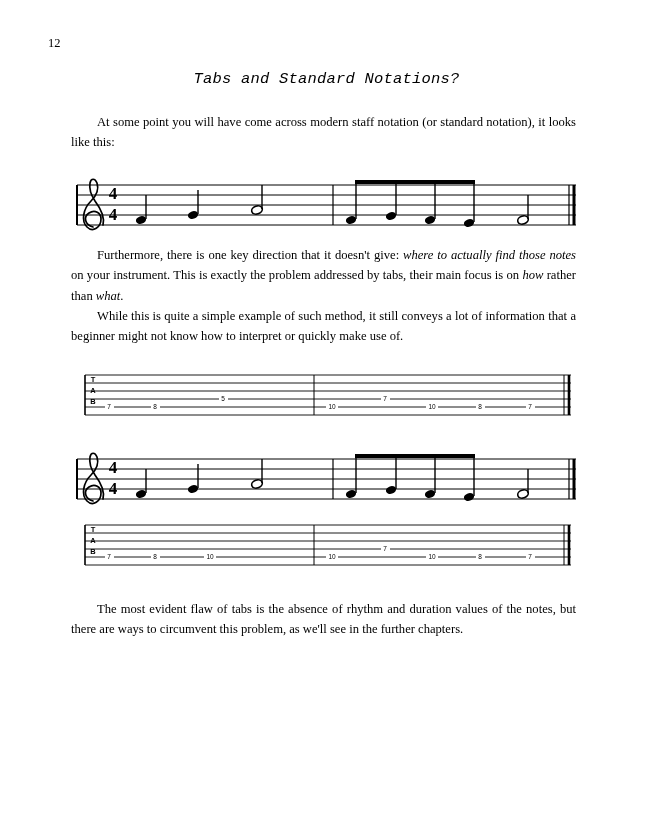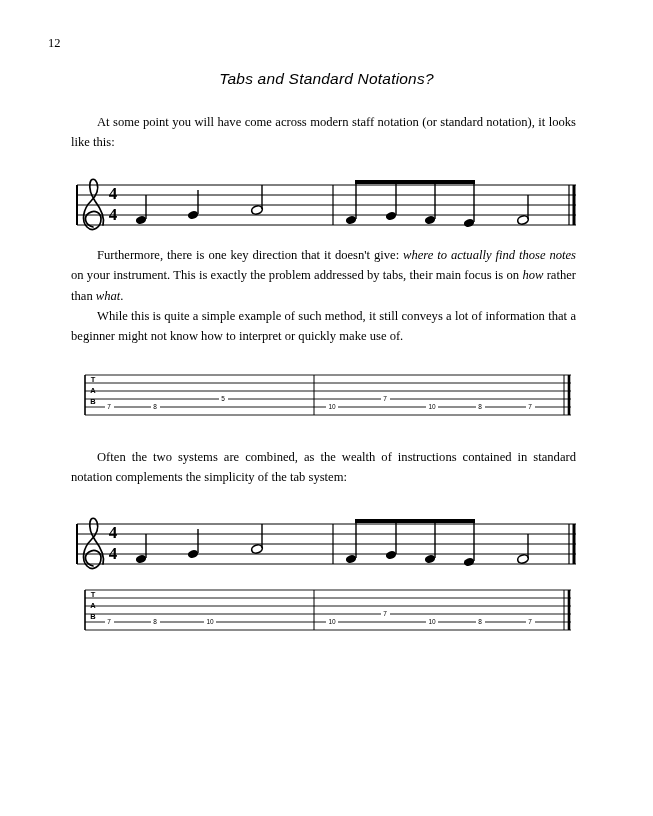--- a/index.html
+++ b/index.html
@@ -30,21 +30,21 @@
     font-family: "Liberation Serif", serif;
   }
   .chapter-title {
     position: absolute;
     left: 0;
     right: 0;
     top: 70px;
     text-align: center;
     font-style: italic;
     font-size: 15.5px;
-    font-family: Liberation Sans, sans-serif;
+    font-family: Liberation Mono, monospace;
     letter-spacing: 0.2px;
   }
   .content {
     position: absolute;
     left: 71px;
     top: 112px;
     width: 511px;
   }
   p.body-text {
     margin: 0 6px 0 0;
@@ -178,21 +178,20 @@
           <rect x="355" y="33" width="12" height="8" fill="#fff"></rect>
           <text x="361" y="40">10</text>
           <rect x="405" y="33" width="9" height="8" fill="#fff"></rect>
           <text x="409" y="40">8</text>
           <rect x="455" y="33" width="9" height="8" fill="#fff"></rect>
           <text x="459" y="40">7</text>
         </g>
       </svg>
     </div>
 
-    <p class="body-text gap-para" style="margin-top:24px;">Often the two systems are combined, as the wealth of instructions contained in standard notation complements the simplicity of the tab system:</p>
 
     <div class="music-block combined" style="margin-top:22px;">
       <svg width="511" height="130" viewBox="0 0 511 130">
 
         <g stroke="#000" stroke-width="1">
           <line x1="6" y1="14" x2="505" y2="14"></line>
           <line x1="6" y1="24" x2="505" y2="24"></line>
           <line x1="6" y1="34" x2="505" y2="34"></line>
           <line x1="6" y1="44" x2="505" y2="44"></line>
           <line x1="6" y1="54" x2="505" y2="54"></line>
@@ -263,15 +262,16 @@
           <rect x="355" y="107" width="12" height="8" fill="#fff"></rect>
           <text x="361" y="114">10</text>
           <rect x="405" y="107" width="9" height="8" fill="#fff"></rect>
           <text x="409" y="114">8</text>
           <rect x="455" y="107" width="9" height="8" fill="#fff"></rect>
           <text x="459" y="114">7</text>
         </g>
       </svg>
     </div>
 
+    <p class="body-text gap-para" style="margin-top:24px;">The most evident flaw of tabs is the absence of rhythm and duration values of the notes, but there are ways to circumvent this problem, as we'll see in the further chapters.</p>
 
   </div>
 </div>
 
 </body></html>

